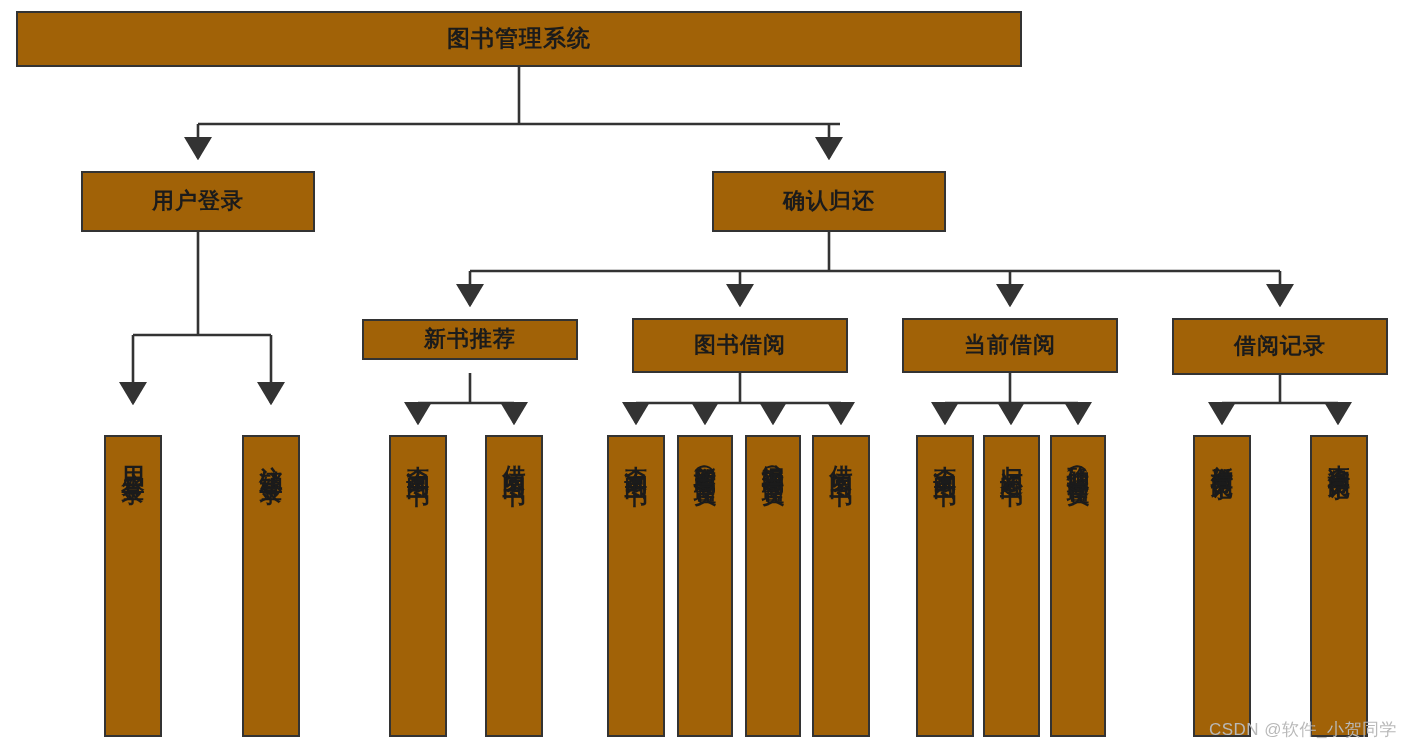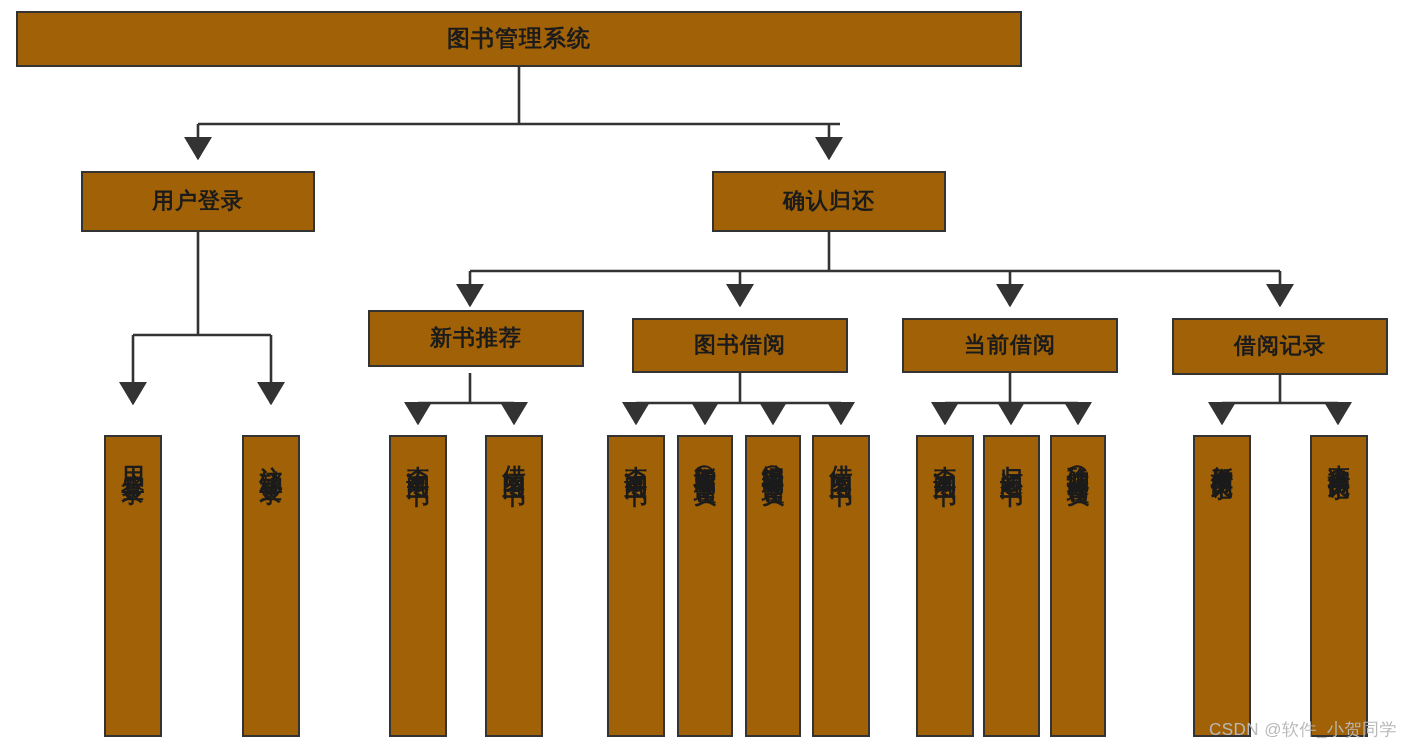--- a/index.html
+++ b/index.html
@@ -125,21 +125,21 @@
   </div>
 
   <div class="node lvl2" style="left:81px;top:171px;width:234px;height:61px;">
     <span class="lbl">用户登录</span>
   </div>
 
   <div class="node lvl2" style="left:712px;top:171px;width:234px;height:61px;">
     <span class="lbl">确认归还</span>
   </div>
 
-  <div class="node lvl3" style="left:362px;top:310px;width:216px;height:57px;margin-left:6px;">
+  <div class="node lvl3" style="left:362px;top:319px;width:216px;height:41px;">
     <span class="lbl">新书推荐</span>
   </div>
 
   <div class="node lvl3" style="left:632px;top:318px;width:216px;height:55px;">
     <span class="lbl">图书借阅</span>
   </div>
 
   <div class="node lvl3" style="left:902px;top:318px;width:216px;height:55px;">
     <span class="lbl">当前借阅</span>
   </div>

